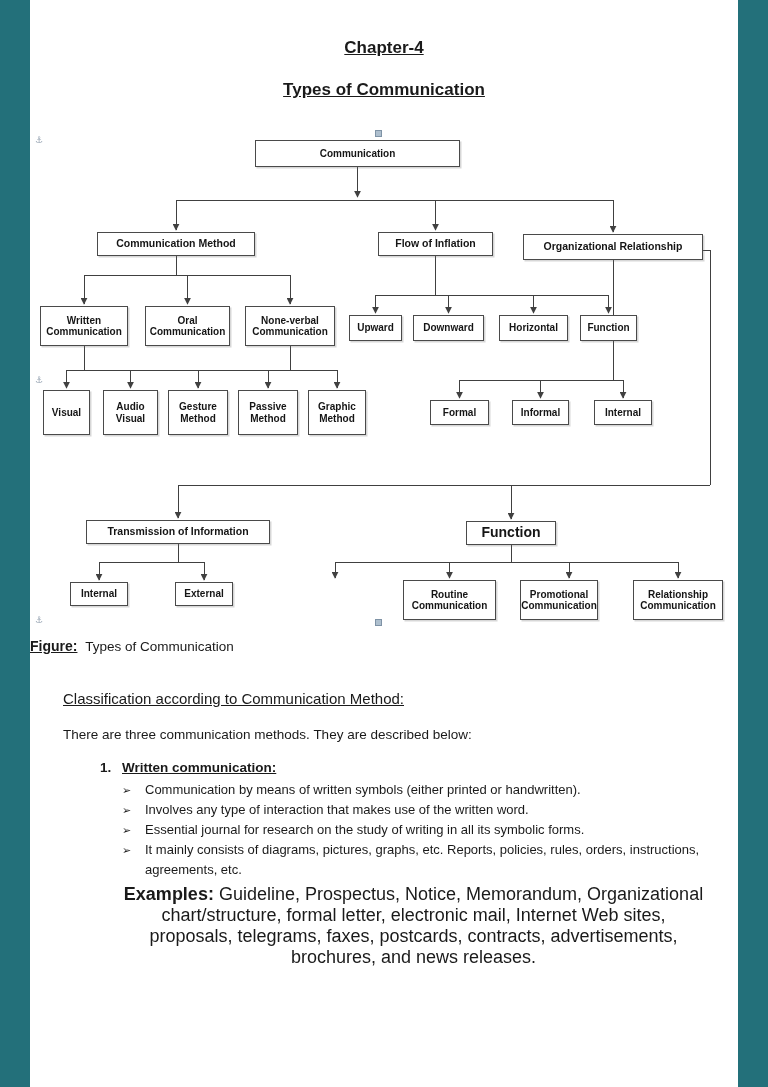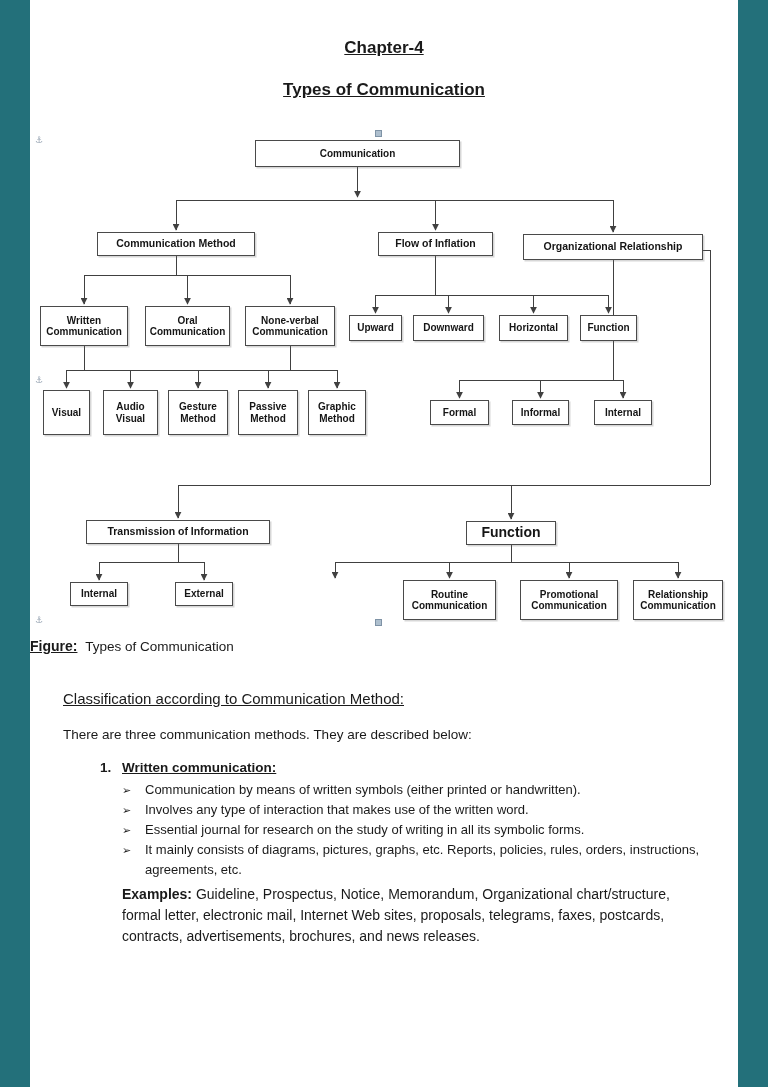--- a/index.html
+++ b/index.html
@@ -52,21 +52,21 @@
 
   .num-item { margin:18px 33px 0 70px; font-size:13.5px; font-weight:bold; display:flex; }
   .num-item .num { display:inline-block; width:22px; }
   .num-item .item-title { text-decoration:underline; }
 
   .bullets { margin:5px 33px 0 92px; font-size:13px; }
   .bullet-row { display:flex; line-height:20px; }
   .bullet-row .glyph { width:23px; flex:0 0 23px; font-size:11px; }
   .bullet-row .btext { flex:1; }
 
-  .examples { margin:4px 33px 0 92px; font-size:14px; line-height:21px; }
+  .examples { margin:4px 33px 0 92px; font-size:18px; line-height:21px;text-align:center; }
   .examples .ex-label { font-weight:bold; }
 </style>
 </head>
 <body>
 
 <div class="side-bar left"></div>
 <div class="side-bar right"></div>
 
 <div class="page">
 
@@ -162,21 +162,21 @@
     <div class="node" style="left:482px;top:270px;width:57px;height:25px">Informal</div>
     <div class="node" style="left:564px;top:270px;width:58px;height:25px">Internal</div>
 
     <div class="node" style="left:56px;top:390px;width:184px;height:24px;font-size:10.5px">Transmission of Information</div>
     <div class="node" style="left:436px;top:391px;width:90px;height:24px;font-size:14px">Function</div>
 
     <div class="node" style="left:40px;top:452px;width:58px;height:24px">Internal</div>
     <div class="node" style="left:145px;top:452px;width:58px;height:24px">External</div>
 
     <div class="node" style="left:373px;top:450px;width:93px;height:40px">Routine Communication</div>
-    <div class="node" style="left:490px;top:450px;width:98px;height:40px">Promotional Communication</div>
+    <div class="node" style="left:490px;top:450px;width:78px;height:40px">Promotional Communication</div>
     <div class="node" style="left:603px;top:450px;width:90px;height:40px">Relationship Communication</div>
 
     <div class="handle" style="left:345px;top:0px"></div>
     <div class="handle" style="left:345px;top:489px"></div>
 
     <span class="anchor" style="left:5px;top:6px">⚓</span>
     <span class="anchor" style="left:5px;top:246px">⚓</span>
     <span class="anchor" style="left:5px;top:486px">⚓</span>
   </div>
 

